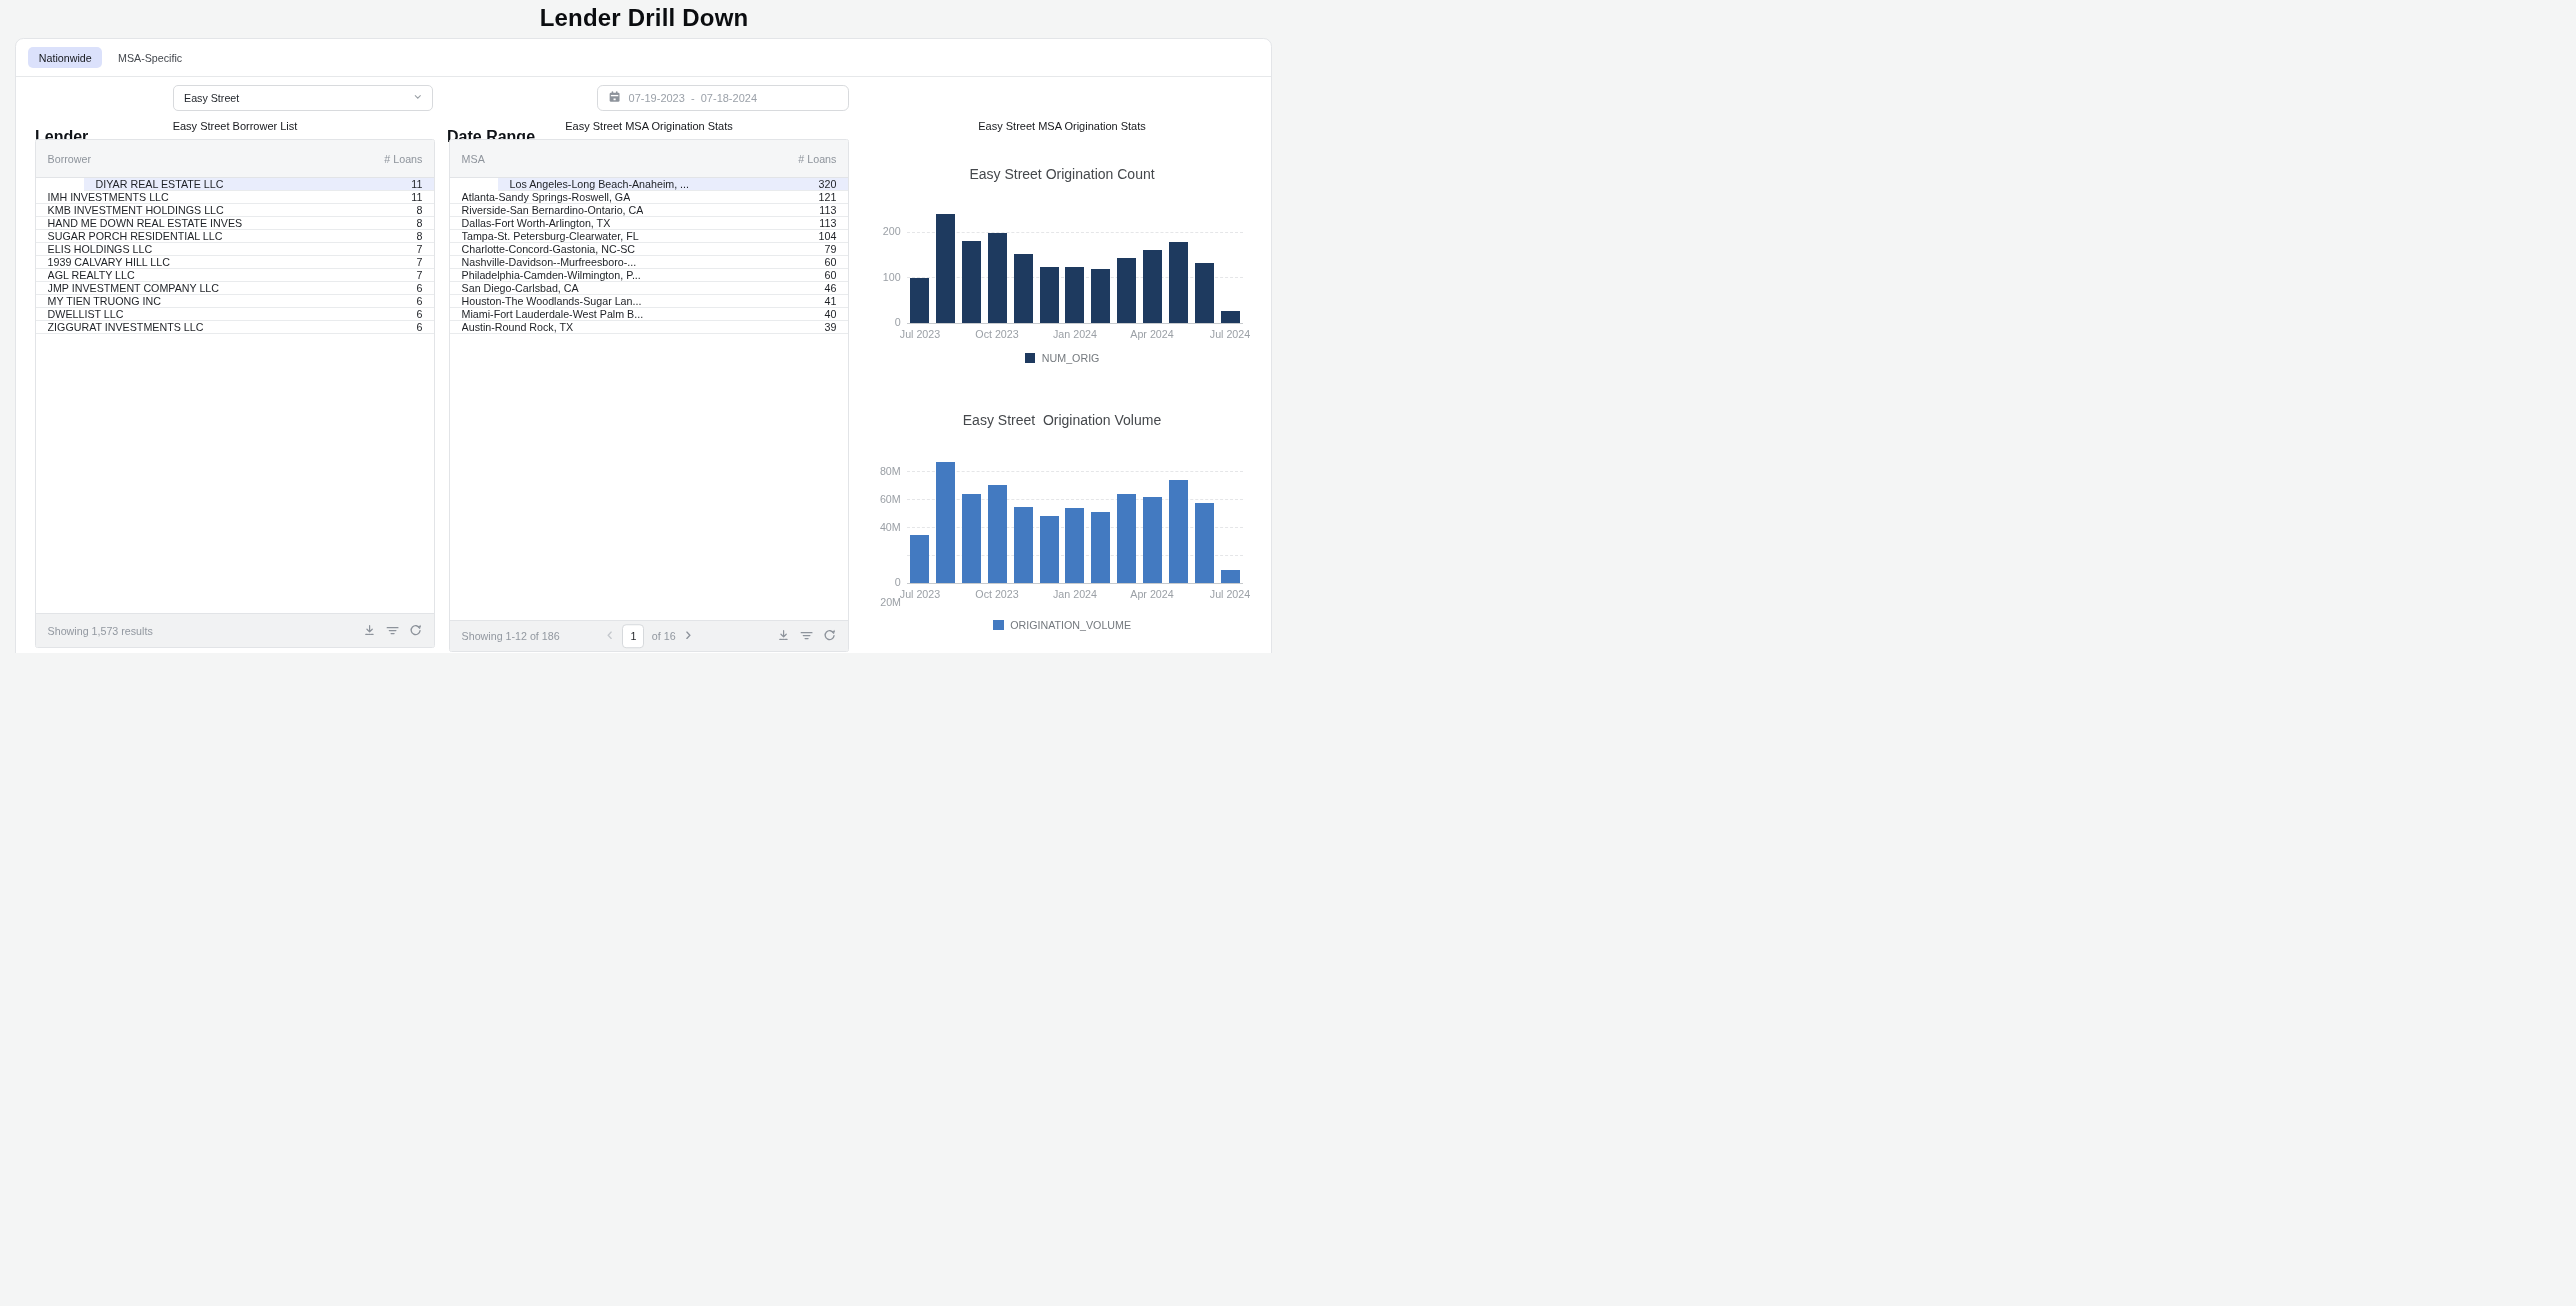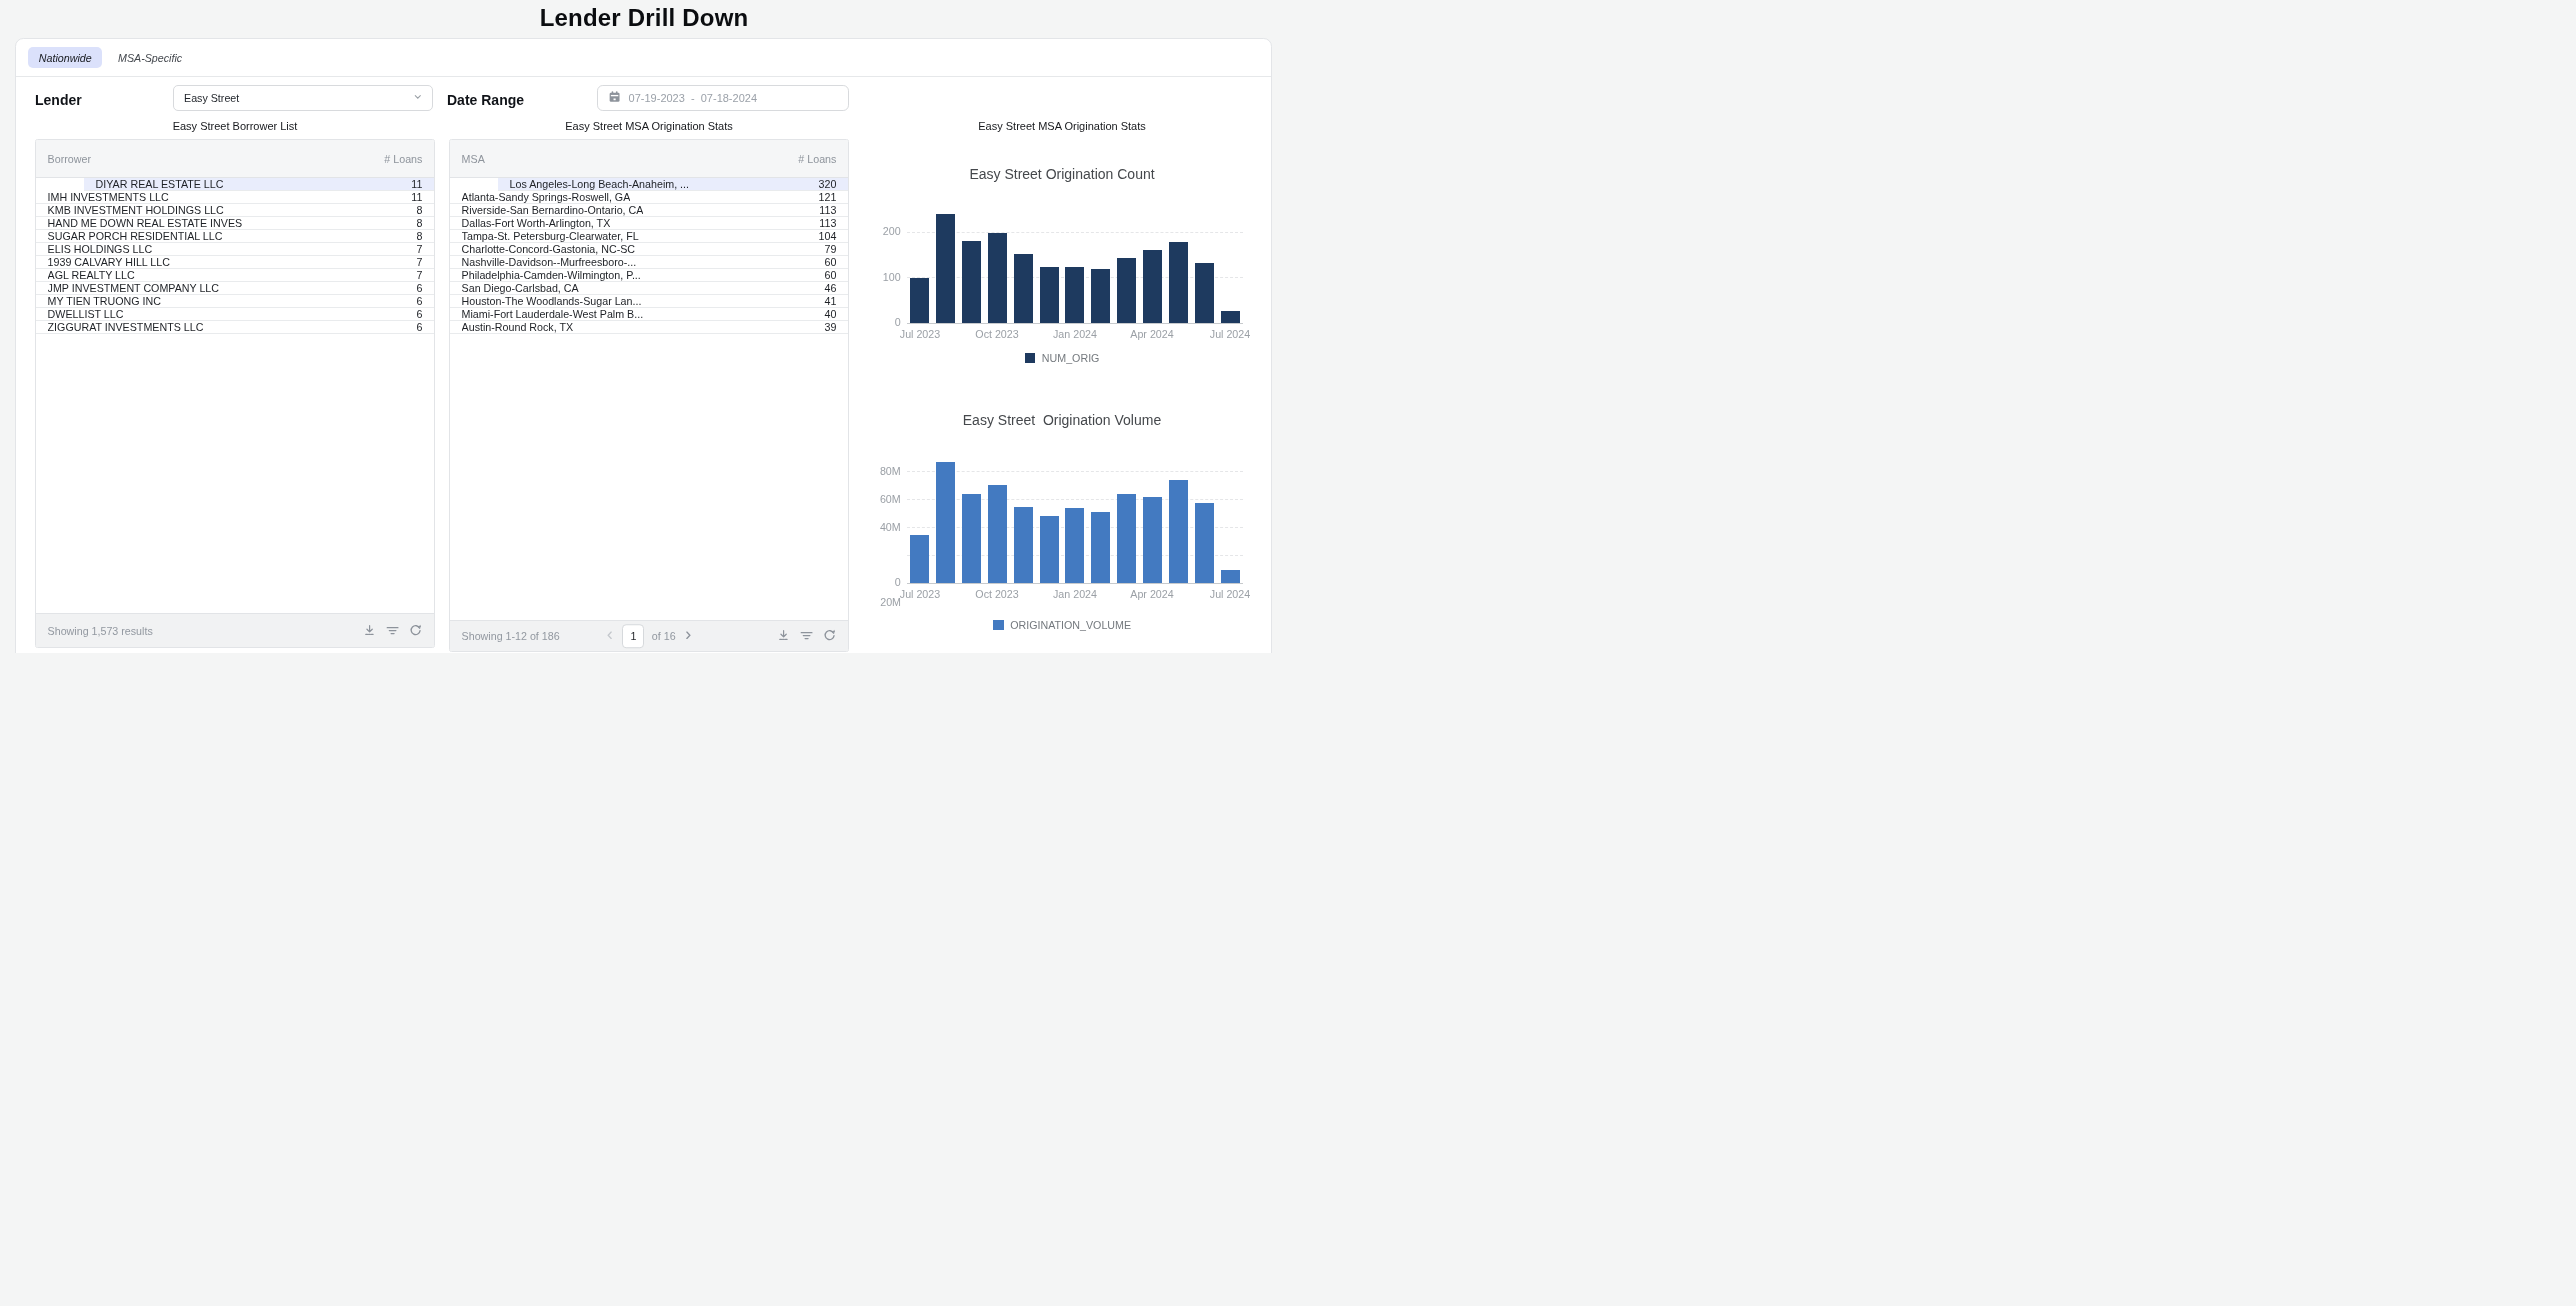--- a/index.html
+++ b/index.html
@@ -6,25 +6,25 @@
   .screen{position:relative;width:1288px;height:653px;overflow:hidden;background:#f4f5f5;}
 
   .page-title{position:absolute;top:4.1px;left:0;width:100%;text-align:center;
     font-size:24px;font-weight:700;color:#0b0d10;letter-spacing:0.2px;}
 
   .card{position:absolute;left:15px;top:38px;width:1257px;height:644px;background:#fff;
     border:0.8px solid #e3e5e8;border-radius:8.3px;box-sizing:border-box;}
 
   .tabbar{position:absolute;left:15.7px;top:39px;width:1255px;height:37px;
     border-bottom:0.8px solid #e6e8ea;display:flex;align-items:center;}
-  .tab{font-size:10.7px;padding:4.1px 10.7px;border-radius:5px;color:#43474d;cursor:default;font-style:italic;}
+  .tab{font-size:10.7px;padding:4.1px 10.7px;border-radius:5px;color:#43474d;cursor:default;}
   .tab.active{background:var(--tab-bg,#dbe1fb);color:#15181d;font-weight:500;margin-left:12.4px;}
   .tab.plain{margin-left:5px;}
 
-  .field-label{position:absolute;font-size:14px;font-weight:700;color:#101318;}
+  .field-label{position:absolute;font-size:16px;font-weight:700;color:#101318;margin-top:36px;}
   .select{position:absolute;left:173px;top:85px;width:260px;height:25.6px;background:#fff;
     border:0.8px solid #d8dadd;border-radius:5px;box-sizing:border-box;display:flex;
     align-items:center;justify-content:space-between;padding:0 8.3px 0 10px;font-size:10.7px;color:#1f2329;}
   .dateinput{position:absolute;left:597px;top:85px;width:252px;height:25.6px;background:#fff;
     border:0.8px solid #d8dadd;border-radius:5.8px;box-sizing:border-box;display:flex;
     align-items:center;gap:7.4px;padding:0 10px;font-size:11px;color:#9ba1a9;}
   .dateinput .datetext{white-space:pre;}
 
   .col-title{position:absolute;top:120px;font-size:11px;color:#17191d;text-align:center;}
 

